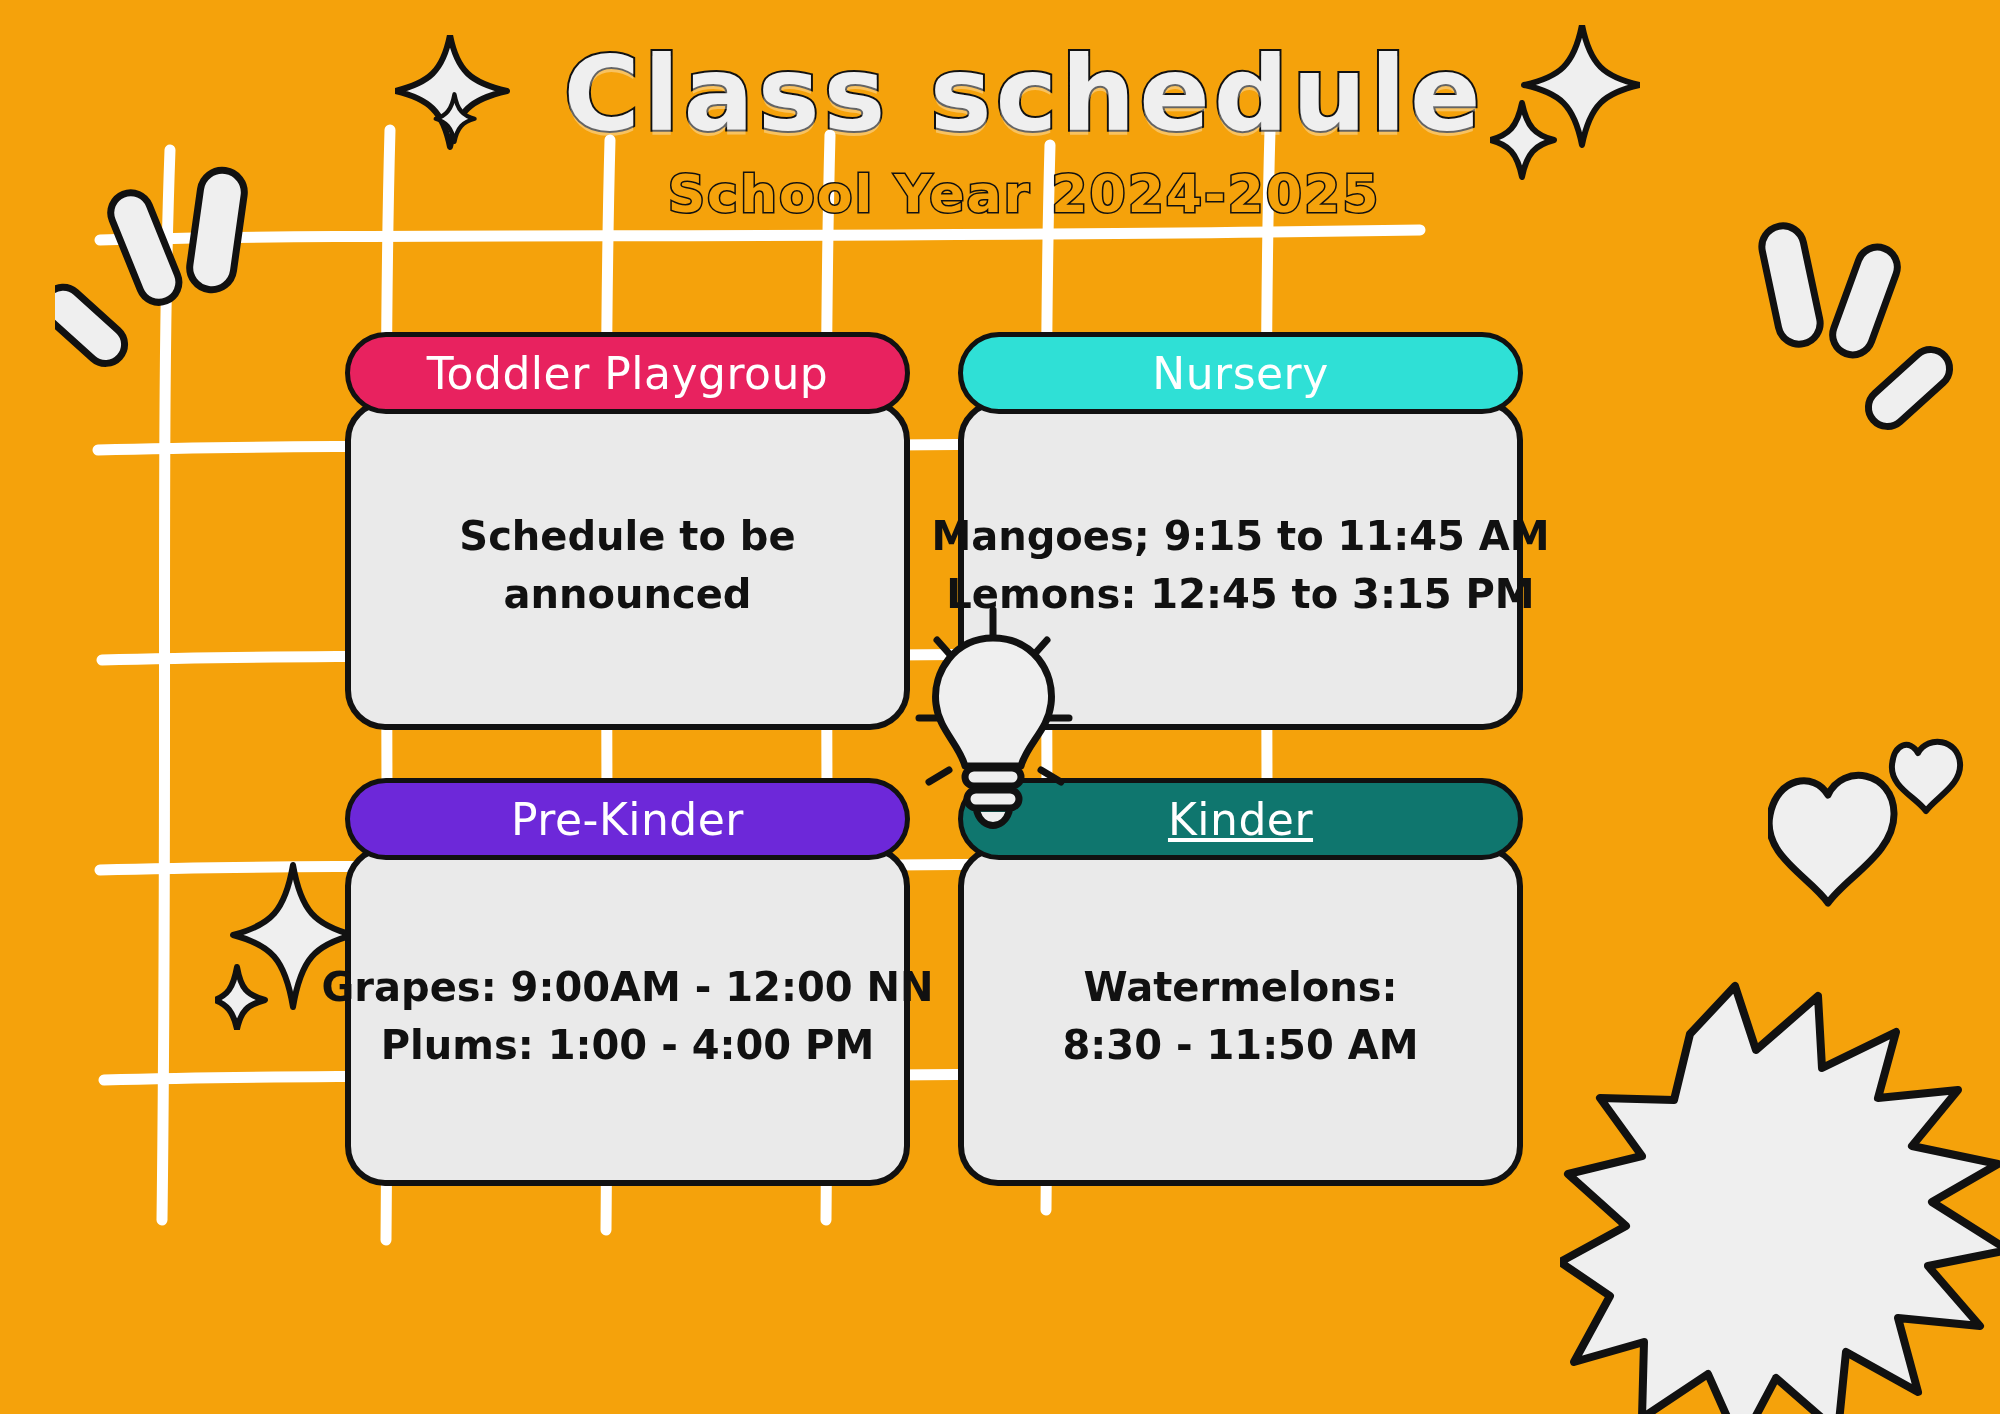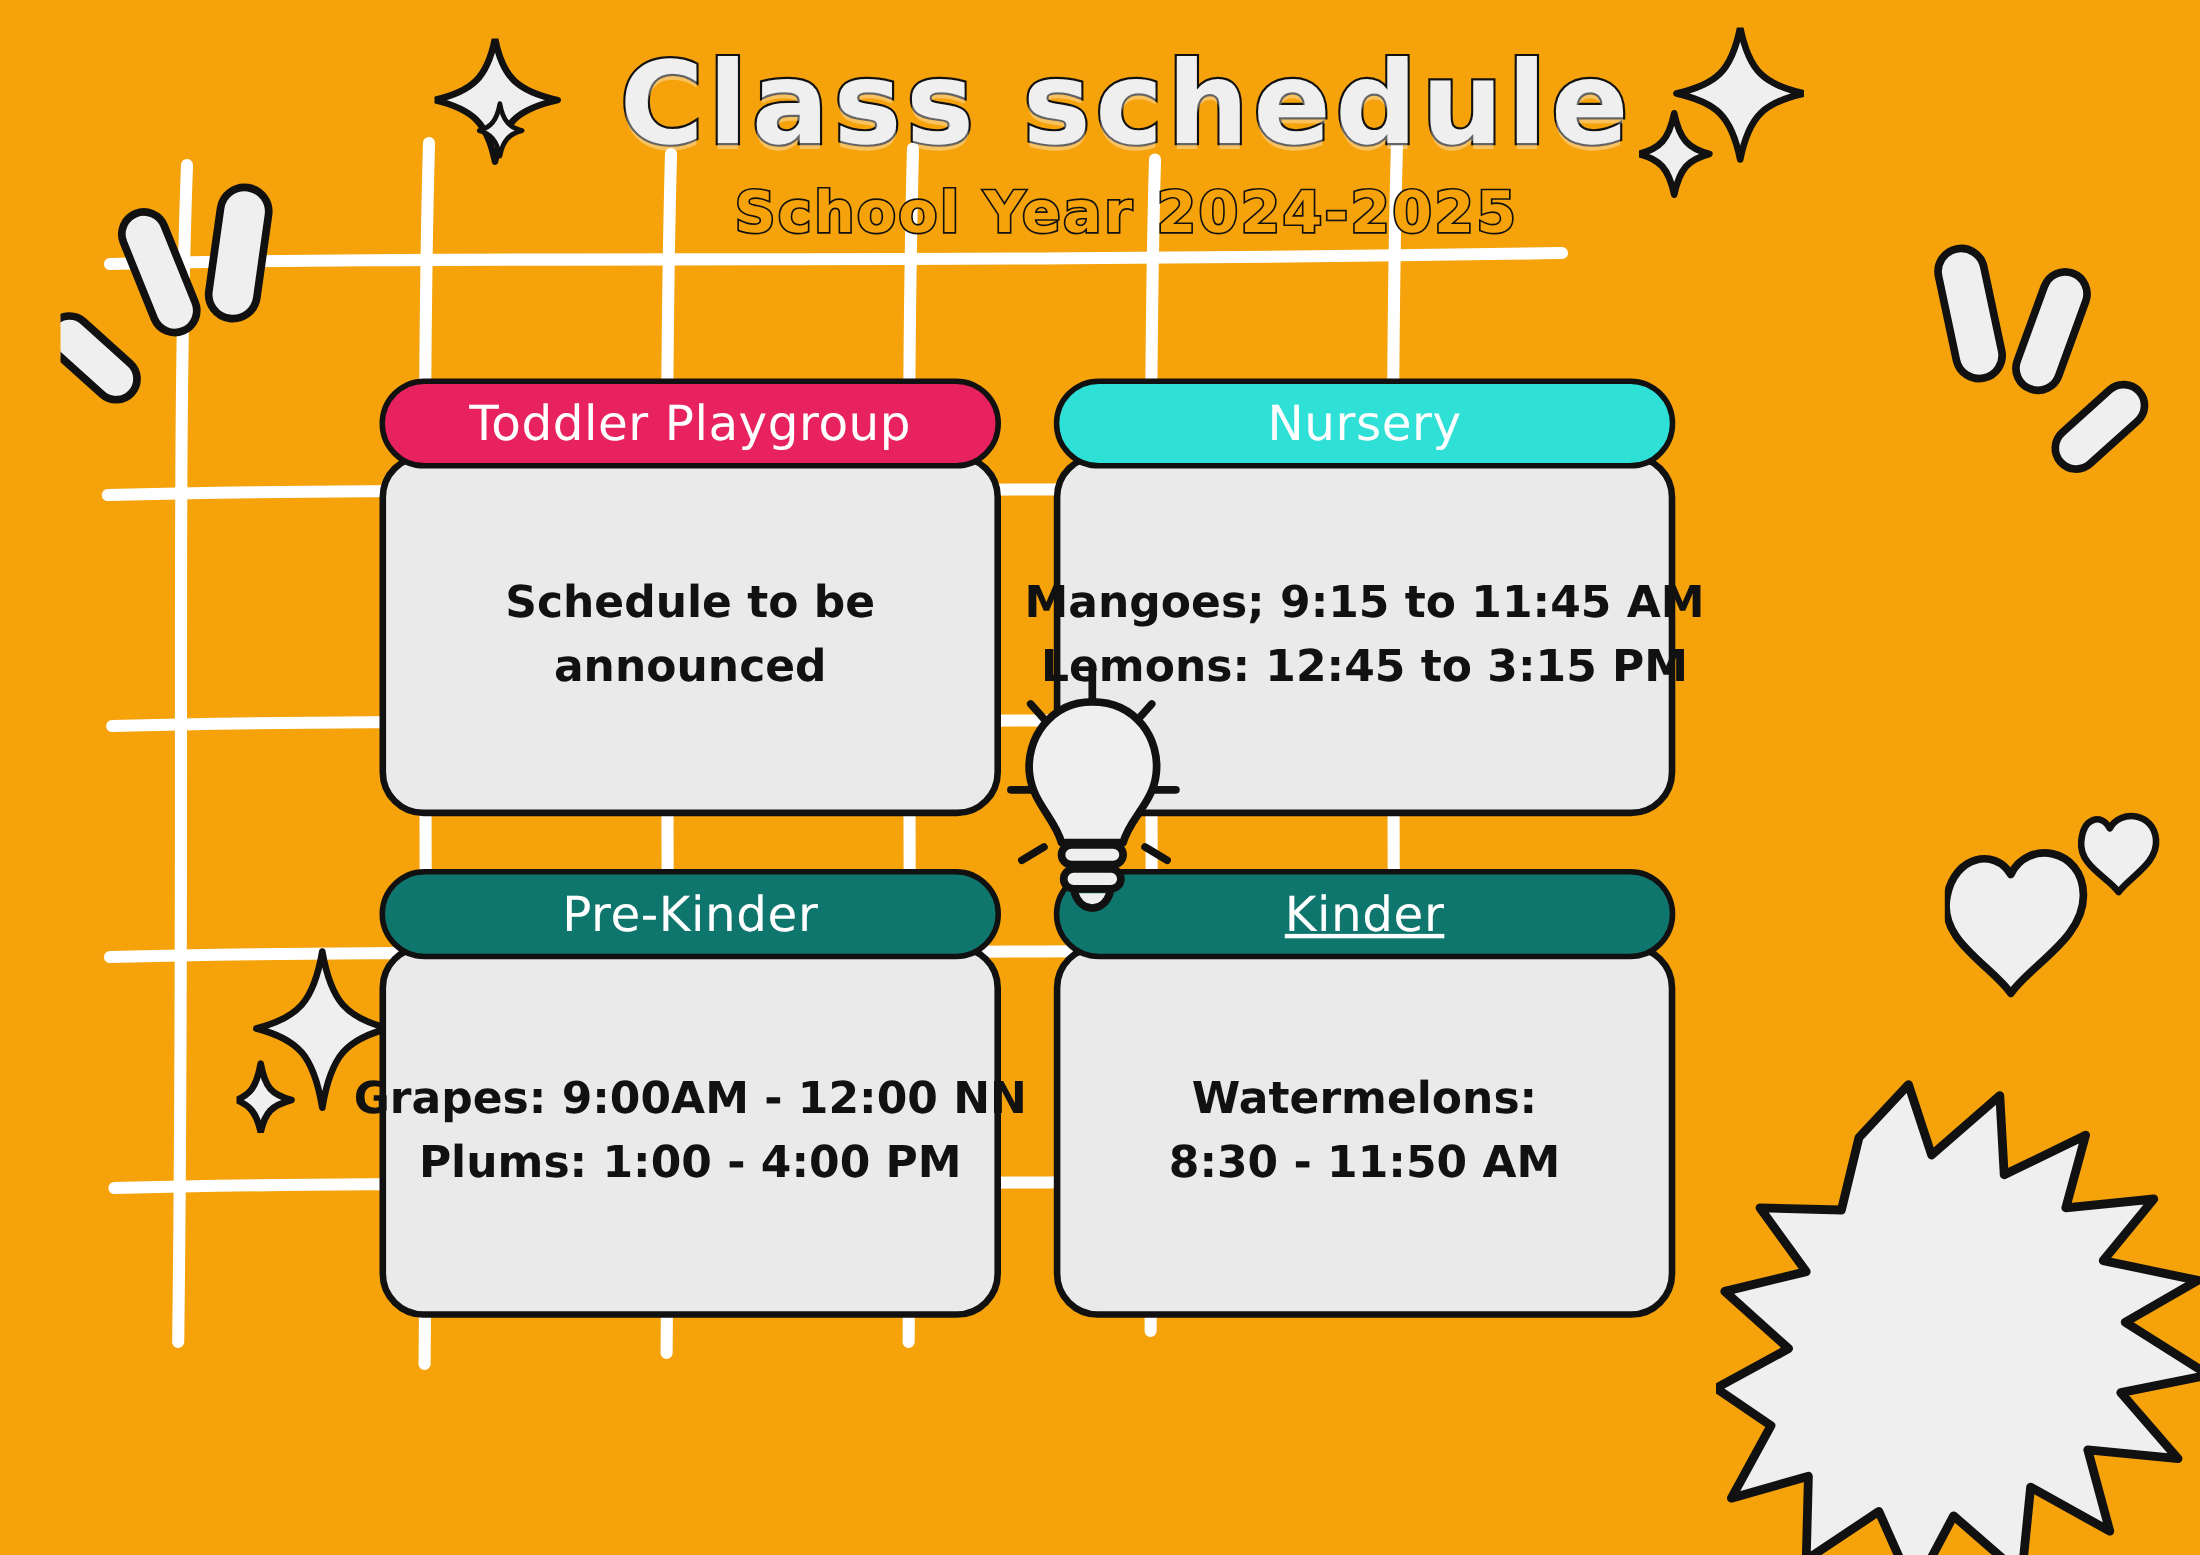--- a/index.html
+++ b/index.html
@@ -62,21 +62,21 @@
     letter-spacing: 2px;
     color: #F5A20B;
     -webkit-text-stroke: 3px #111111;
     paint-order: stroke fill;
     line-height: 1.05;
   }
 
   
   .grid {
     position: absolute;
-    top: 344px;
+    top: 332px;
     left: 345px;
     width: 1310px;
     display: grid;
     grid-template-columns: 565px 565px;
     grid-column-gap: 180px;
     grid-row-gap: 60px;
     z-index: 4;
     gap: 48px;
   }
 
@@ -238,21 +238,21 @@
       <div class="card-header" style="background:#2FE0D6;">
         <span>Nursery</span>
       </div>
       <div class="card-body">
         <div class="card-line">Mangoes; 9:15 to 11:45 AM</div>
         <div class="card-line">Lemons: 12:45 to 3:15 PM</div>
       </div>
     </div>
 
     <div class="card">
-      <div class="card-header" style="background:#0f766e;">
+      <div class="card-header" style="background:#6d28d9;">
         <span>Pre-Kinder</span>
       </div>
       <div class="card-body tall">
         <div class="card-line">Grapes: 9:00AM - 12:00 NN</div>
         <div class="card-line">Plums: 1:00 - 4:00 PM</div>
       </div>
     </div>
 
     <div class="card">
       <div class="card-header" style="background:#0f766e;text-decoration:underline;">

